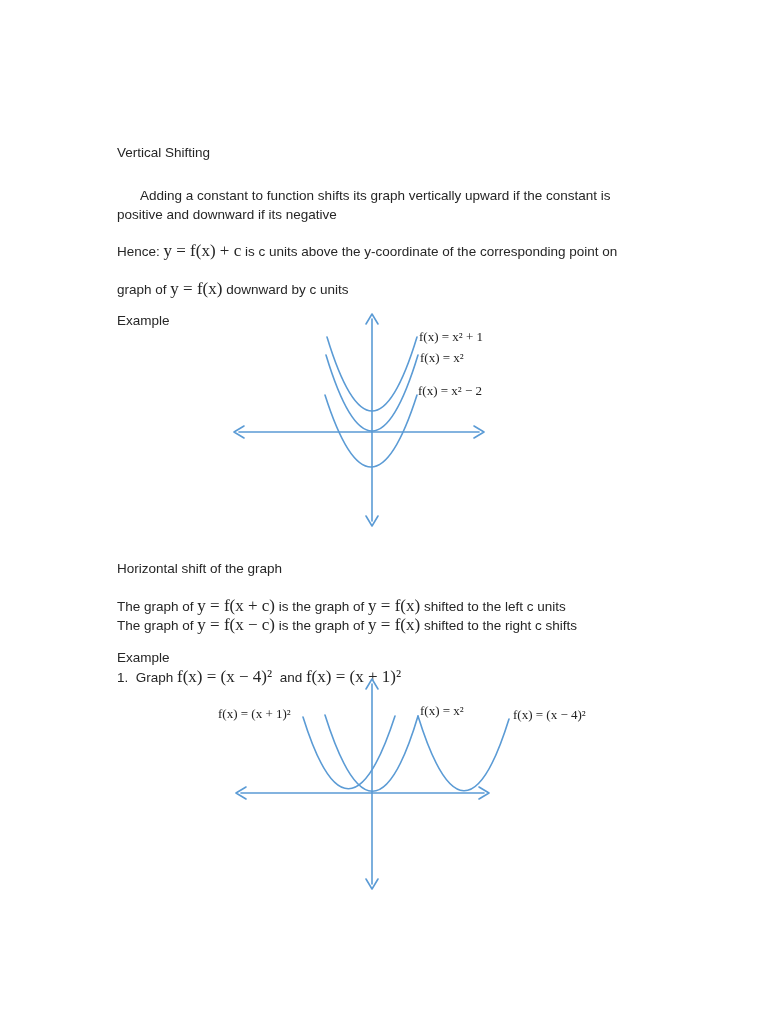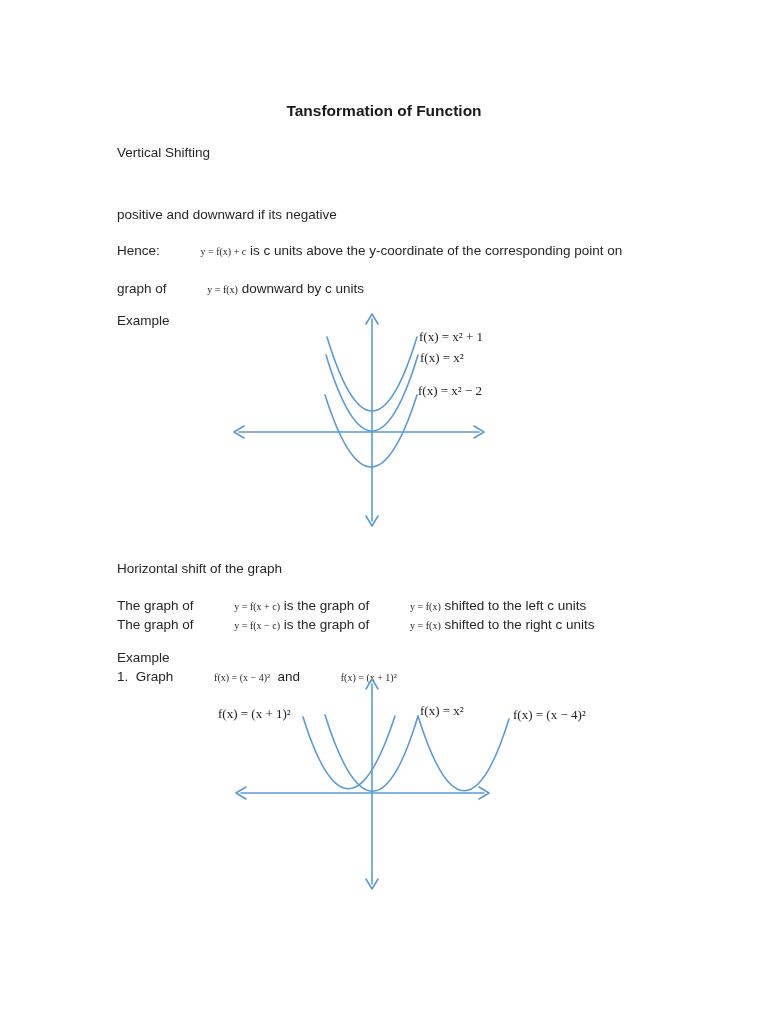--- a/index.html
+++ b/index.html
@@ -6,34 +6,34 @@
   .page {
     position:relative; width:768px; height:1024px; background:#ffffff;
     font-family:"Liberation Sans", sans-serif; color:#262626; overflow:hidden;
   }
   .abs { position:absolute; white-space:pre; }
   .doc-title { left:0; top:101px; width:768px; text-align:center;
     font-weight:bold; font-size:15.5px; line-height:19px; color:#1a1a1a; }
   .doc-subtitle { left:0; top:121px; width:768px; text-align:center;
     font-style:italic; font-size:12px; line-height:15px; color:#1a1a1a; }
   .body-line { font-size:13.5px; line-height:19px; }
-  .math { font-family:"Liberation Serif", serif; font-size:10px;margin-left:37px; }
+  .math { font-family:"Liberation Serif", serif; font-size:17px; }
   .fig { position:absolute; }
   .fig .stroke-grp { fill:none; stroke-width:1.6; stroke-linecap:round; stroke-linejoin:round; }
   .fig text { font-family:"Liberation Serif", serif; font-size:13px; fill:#222222; white-space:pre; }
 </style>
 </head>
 <body>
 
 <div class="page">
 
-  <div class="abs doc-title">Tansformation of Function</div>
 
   <div class="abs body-line" style="left:117px; top:143px;">Vertical Shifting</div>
 
+  <div class="abs body-line" style="left:140px; top:186px;">Adding a constant to function shifts its graph vertically upward if the constant is</div>
   <div class="abs body-line" style="left:117px; top:205px;">positive and downward if its negative</div>
 
   <div class="abs body-line" style="left:117px; top:241px;"><span>Hence: </span><span class="math">y = f(x) + c</span><span> is c units above the y-coordinate of the corresponding point on</span></div>
   <div class="abs body-line" style="left:117px; top:279px;"><span>graph of </span><span class="math">y = f(x)</span><span> downward by c units</span></div>
 
   <div class="abs body-line" style="left:117px; top:311px;">Example</div>
 
   <svg class="fig" style="left:225px; top:305px;" width="280" height="232" viewBox="0 0 280 232">
     <g class="stroke-grp" stroke="#5b9bd5">
       <line x1="147" y1="14" x2="147" y2="216"></line>
@@ -47,21 +47,21 @@
       <path d="M100,90 Q146,234 192,90"></path>
     </g>
     <text x="194" y="36">f(x) = x² + 1</text>
     <text x="195" y="57">f(x) = x²</text>
     <text x="193" y="90">f(x) = x² − 2</text>
   </svg>
 
   <div class="abs body-line" style="left:117px; top:559px;">Horizontal shift of the graph</div>
 
   <div class="abs body-line" style="left:117px; top:596px;"><span>The graph of </span><span class="math">y = f(x + c)</span><span> is the graph of </span><span class="math">y = f(x)</span><span> shifted to the left c units</span></div>
-  <div class="abs body-line" style="left:117px; top:615px;"><span>The graph of </span><span class="math">y = f(x − c)</span><span> is the graph of </span><span class="math">y = f(x)</span><span> shifted to the right c units</span></div>
+  <div class="abs body-line" style="left:117px; top:615px;"><span>The graph of </span><span class="math">y = f(x − c)</span><span> is the graph of </span><span class="math">y = f(x)</span><span> shifted to the right c shifts</span></div>
 
   <div class="abs body-line" style="left:117px; top:648px;">Example</div>
   <div class="abs body-line" style="left:117px; top:667px;"><span>1.  Graph </span><span class="math">f(x) = (x − 4)²</span><span>  and </span><span class="math">f(x) = (x + 1)²</span></div>
 
   <svg class="fig" style="left:215px; top:670px;" width="395" height="230" viewBox="0 0 395 230">
     <g class="stroke-grp" stroke="#5b9bd5">
       <line x1="157" y1="14" x2="157" y2="214"></line>
       <polyline points="151,19 157,9 163,19"></polyline>
       <polyline points="151,209 157,219 163,209"></polyline>
       <line x1="26" y1="123" x2="269" y2="123"></line>

